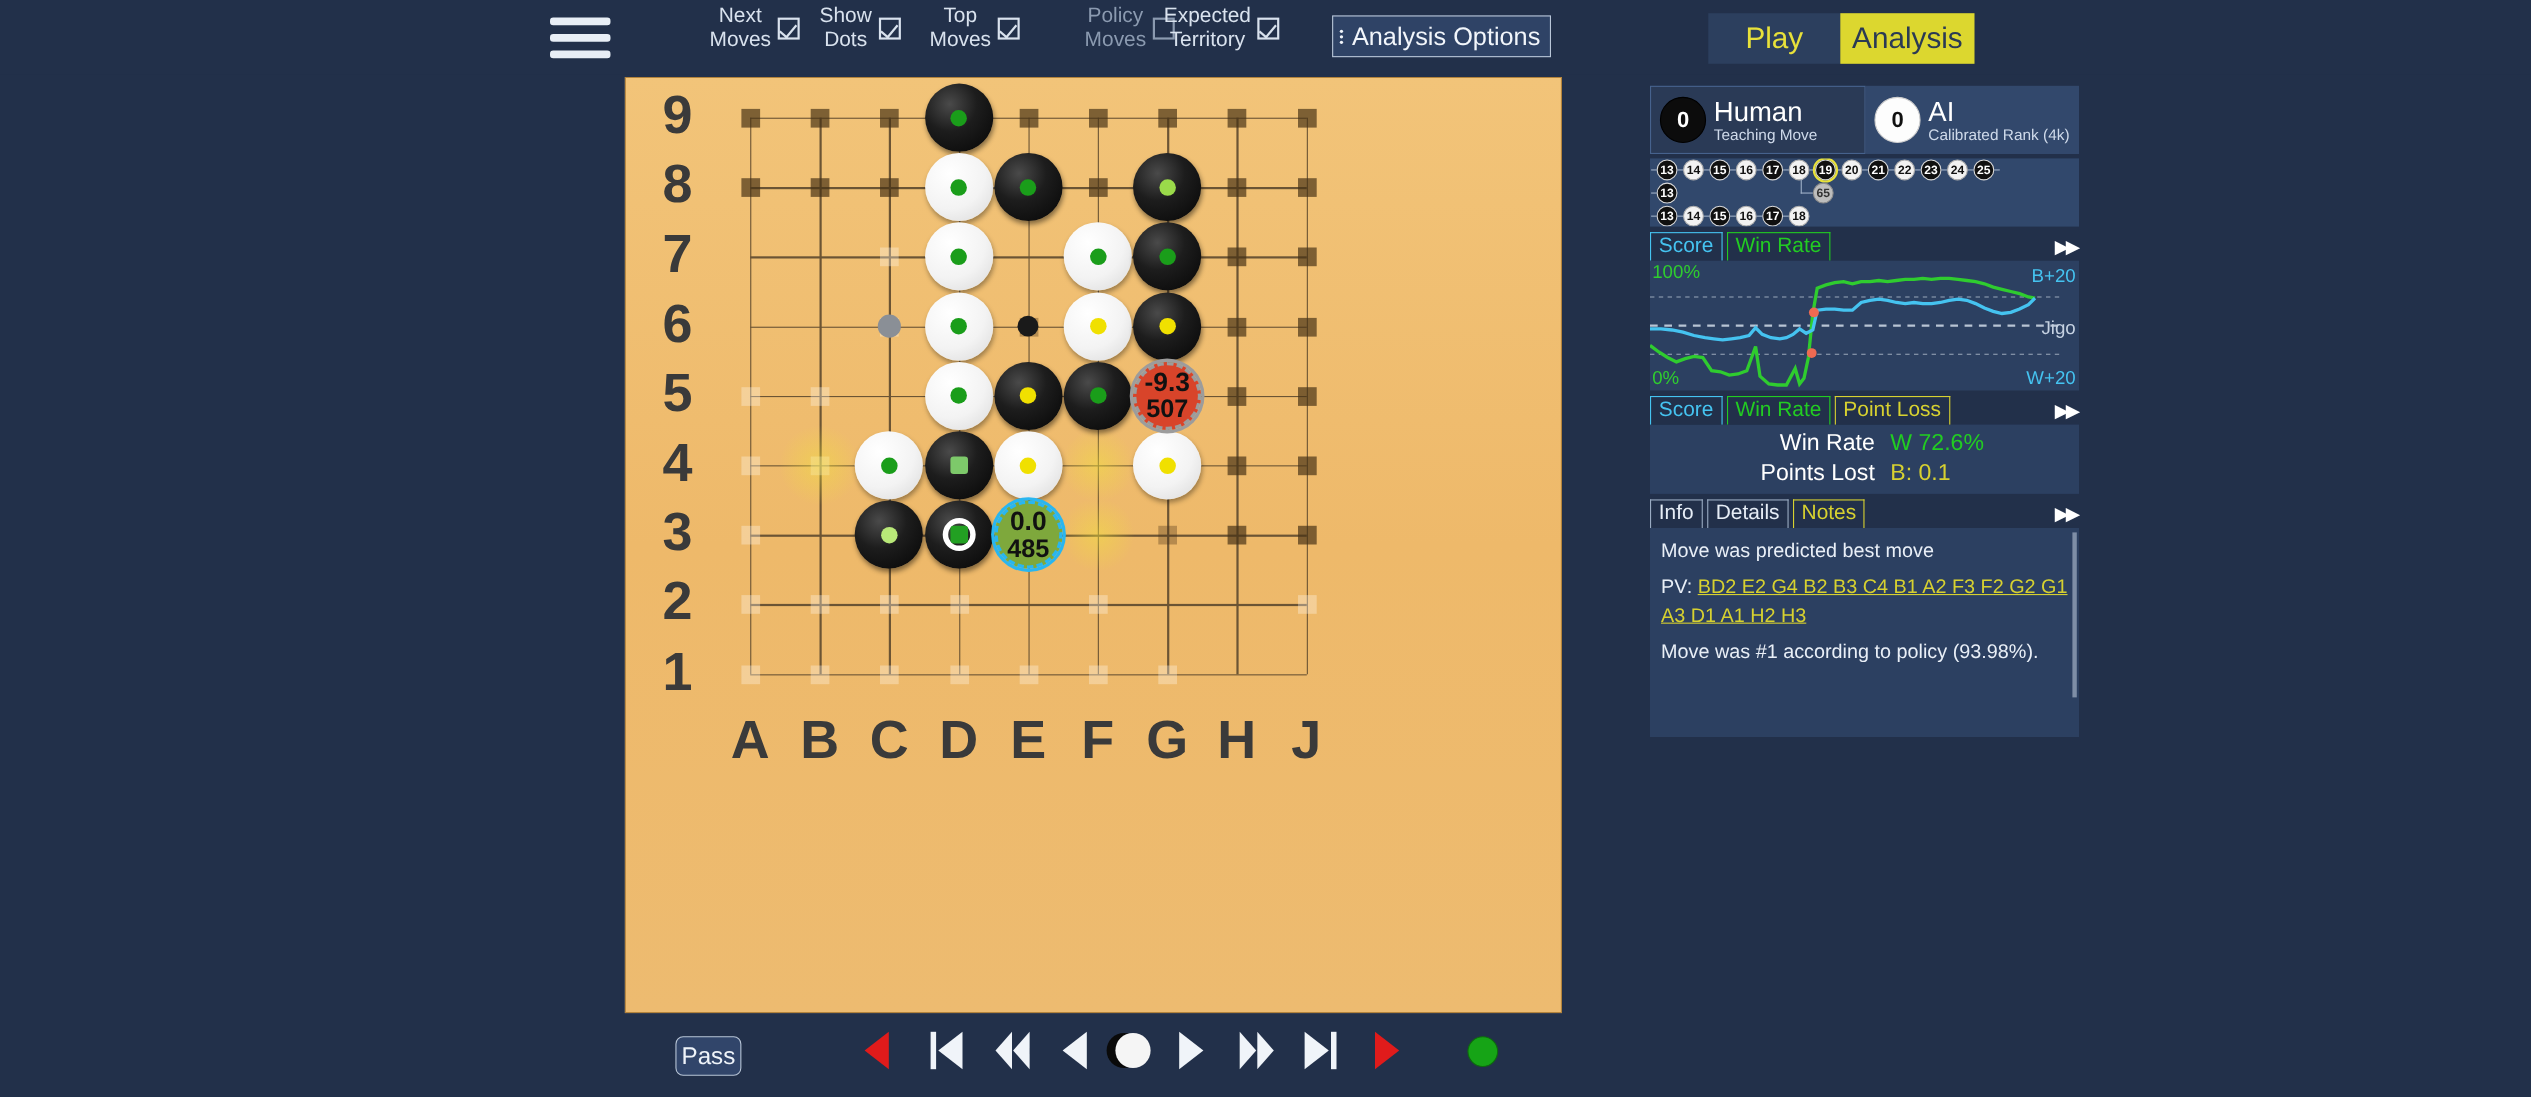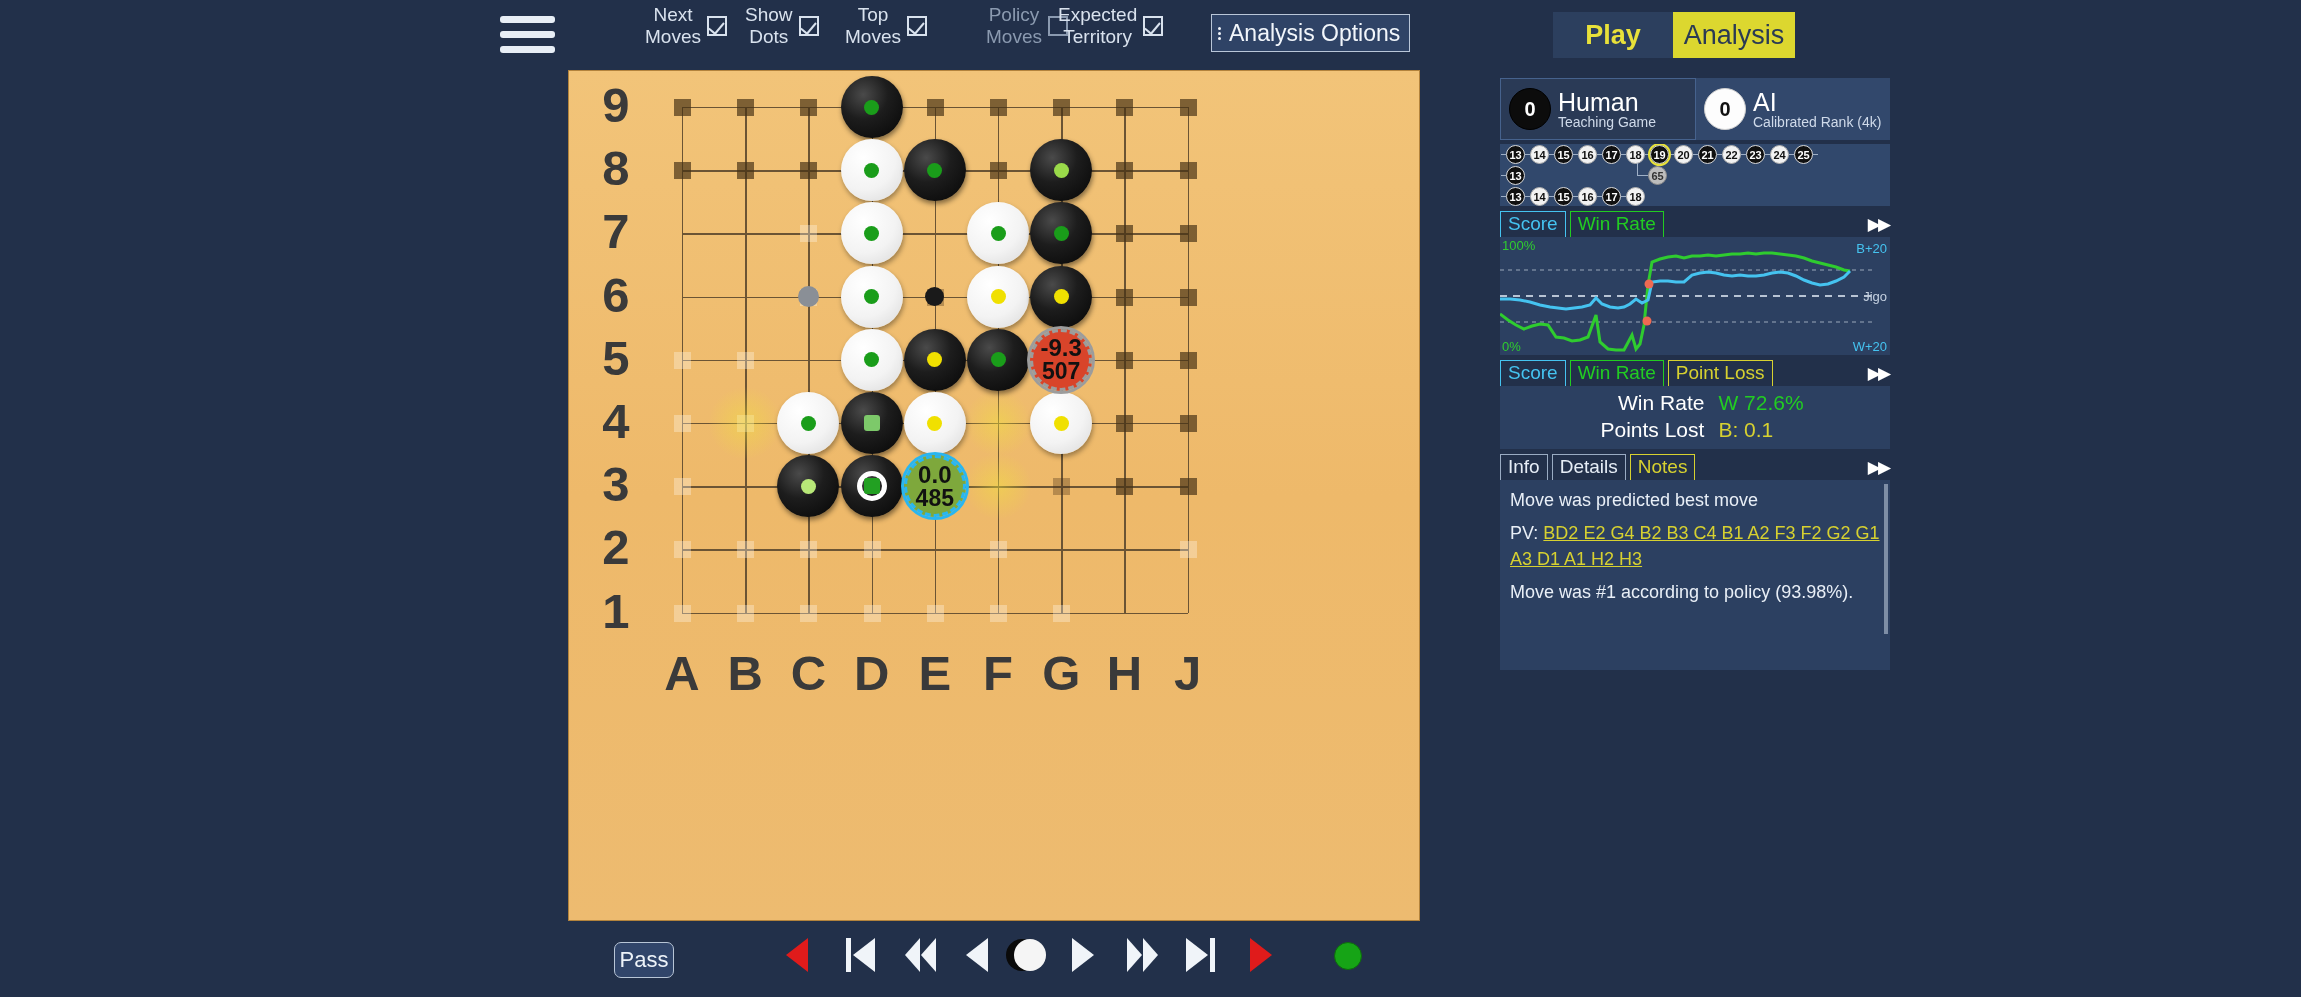--- a/index.html
+++ b/index.html
@@ -47,21 +47,21 @@
     font-size:23px; color:#f2f6fb;
   }
   .dots3{ display:inline-block; width:7px; margin-right:4px;}
   .dots3 i{ display:block; width:3px;height:3px;background:#f2f6fb;border-radius:50%;margin:2px 0;}
   
   #mode-tabs{ position:absolute; left:1553px; top:12px; display:flex;}
   #mode-tabs div{
     height:46px; display:flex; align-items:center; justify-content:center;
     font-size:27px; cursor:pointer;
   }
-  #tab-play{ width:120px; background:#2c3f5e; color:#e8e13a;font-weight:bold;}
+  #tab-play{ width:120px; background:#2c3f5e; color:#e8e13a;}
   #tab-analysis{ width:122px; background:#dcd72f; color:#2a3a54;}
   
   #rightpanel{ position:absolute; left:1500px; top:78px; width:390px; }
   #players{ display:flex; height:62px; }
   .player{ flex:1; display:flex; align-items:center; padding-left:8px; gap:7px;}
   #player-human{ background:#2a3a56; border:1px solid #46628d;}
   #player-ai{ background:#32486c;}
   .pstone{
     width:42px;height:42px;border-radius:50%;
     display:flex;align-items:center;justify-content:center;
@@ -94,21 +94,21 @@
     padding:1px 7px 2px 7px; font-size:19px; cursor:pointer;
     border:1px solid; border-bottom:none; background:#22304a;
   }
   .tab.score{ color:#45c3f0; border-color:#45c3f0;}
   .tab.winrate{ color:#22cc22; border-color:#22cc22;}
   .tab.pointloss{ color:#d7d130; border-color:#d7d130;}
   .tab.plain{ color:#e6edf6; border-color:#9aabc2;}
   .tab.notes{ color:#d7d130; border-color:#d7d130;}
   .ff{ position:absolute; right:2px; bottom:2px; color:#fff; font-size:17px; letter-spacing:-3px; cursor:pointer;}
   #graphbox{ background:#2c4061; height:118px; position:relative; overflow:hidden;}
-  .glabel{ position:absolute; font-size:13px;}
+  .glabel{ position:absolute; font-size:17px;}
   #statsbox{ background:#2c4061; padding:4px 0 6px 0;}
   .statrow{ display:flex; font-size:21px; line-height:1.27;}
   .statlabel{ width:56%; text-align:right; padding-right:14px; color:#ffffff;}
   .statval{ width:44%; text-align:left;}
   #infobox{ background:#2c4061; height:190px; padding:8px 10px; font-size:18px; line-height:1.43; position:relative; overflow:hidden;}
   #infobox .line{ color:#e9eff7; margin-bottom:7px;}
   .pv { color:#d7d130; text-decoration:underline; }
   #notesbox{ background:#2c4061; height:110px; padding:10px; font-size:17px; color:#93a3ba; border-top:2px solid #9aa8bb;}
   .scroll-th{ position:absolute; right:2px; top:4px; width:4px; height:150px; background:#7e8ea6;}
   
@@ -391,21 +391,21 @@
     </div>
 </div>
 
 <div id="rightpanel">
 
   <div id="players">
     <div class="player" id="player-human">
       <div class="pstone black">0</div>
       <div class="pinfo">
         <div class="pname">Human</div>
-        <div class="psub">Teaching Game</div>
+        <div class="psub">Teaching Move</div>
       </div>
     </div>
     <div class="player" id="player-ai">
       <div class="pstone white">0</div>
       <div class="pinfo">
         <div class="pname">AI</div>
         <div class="psub">Calibrated Rank (4k)</div>
       </div>
     </div>
   </div>

